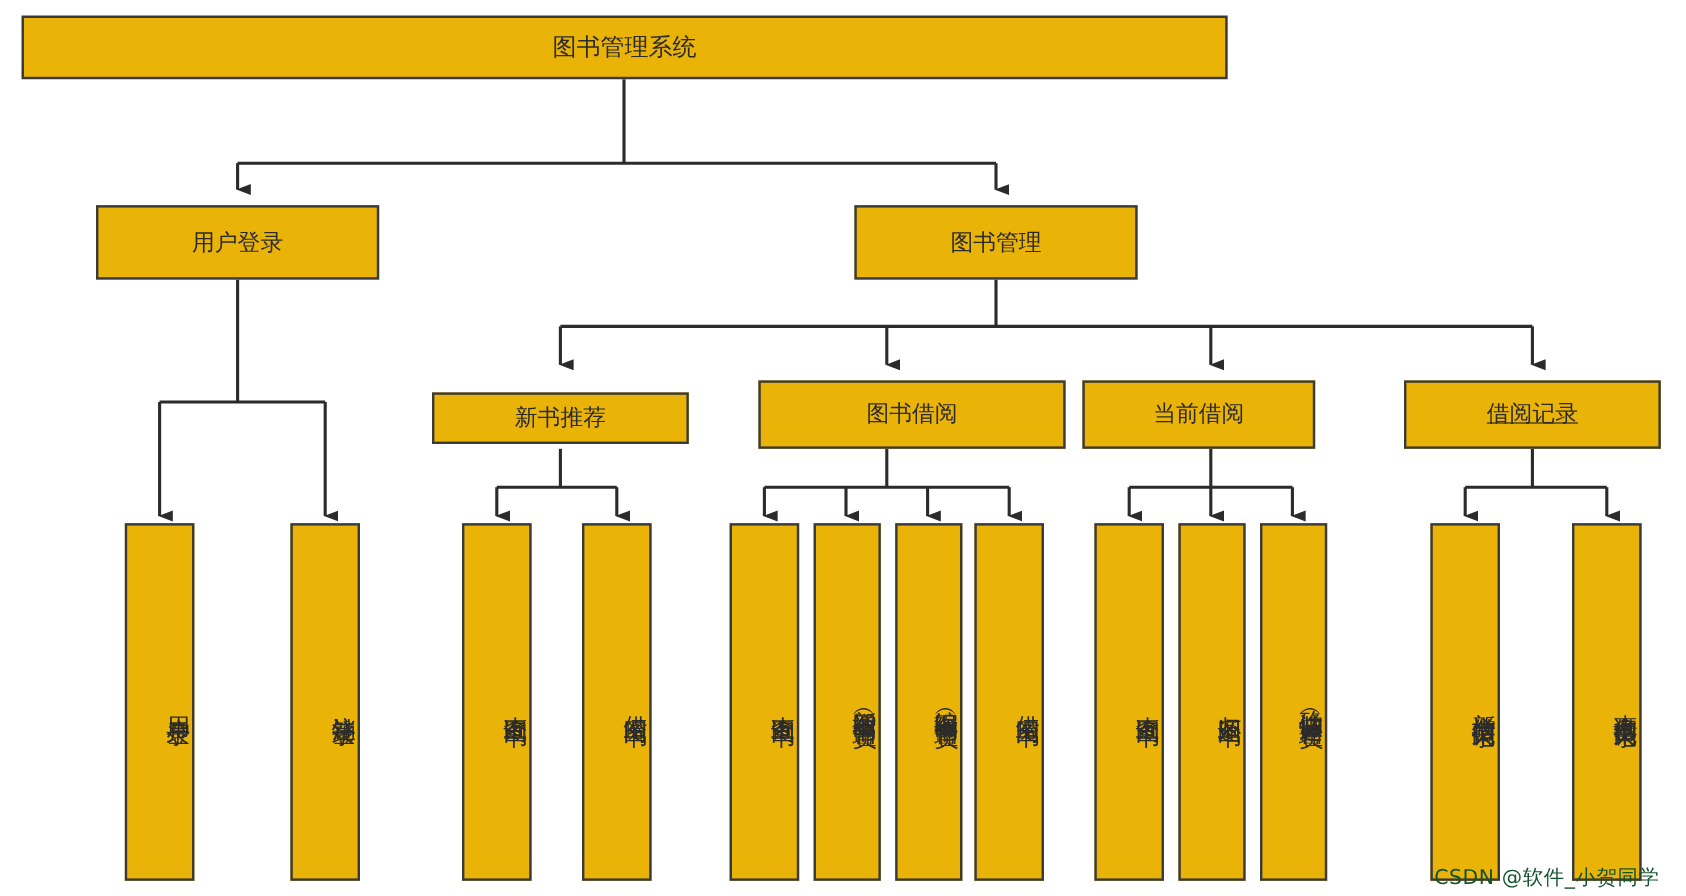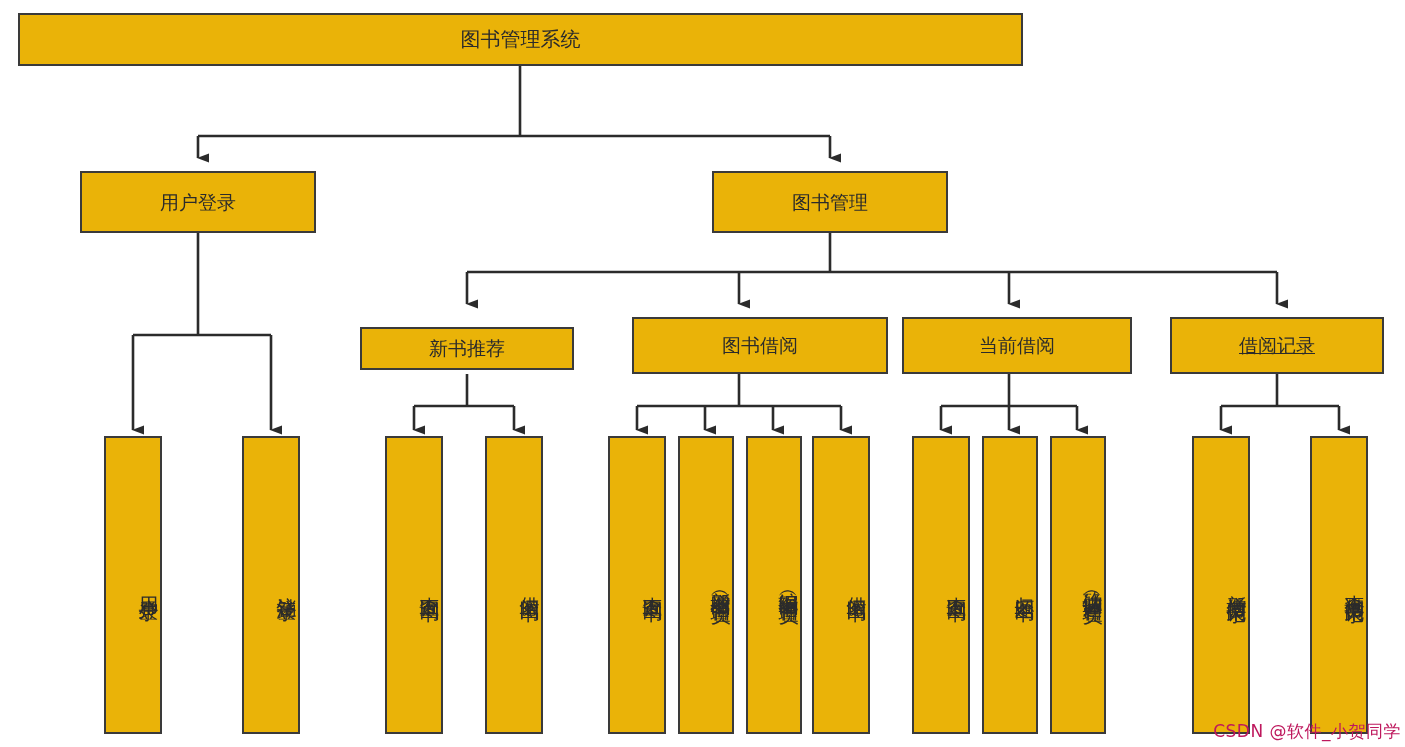--- a/index.html
+++ b/index.html
@@ -40,23 +40,23 @@
     white-space:nowrap;
   }
   .node.v .txt{
     writing-mode:vertical-rl;
     text-orientation:upright;
     display:block;
   }
 
   #watermark{
     position:absolute;
-    right:4px;bottom:4px;
+    right:22px;bottom:4px;
     font-size:17px;
-    color:#be185d;
+    color:#14532d;
     letter-spacing:0.5px;
     white-space:nowrap;
     pointer-events:none;
   }
 </style>
 </head>
 <body>
 
 <div id="stage">
 
@@ -124,21 +124,21 @@
   </div>
 
   <div class="node h" style="left:360px;top:303px;width:214px;height:43px;margin-top:24px;">
     <span>新书推荐</span>
   </div>
 
   <div class="node h" style="left:632px;top:317px;width:256px;height:57px;">
     <span>图书借阅</span>
   </div>
 
-  <div class="node h" style="left:902px;top:317px;width:230px;height:57px;">
+  <div class="node h" style="left:902px;top:317px;width:194px;height:57px;">
     <span>当前借阅</span>
   </div>
 
   <div class="node h" style="left:1170px;top:317px;width:214px;height:57px;text-decoration:underline;">
     <span>借阅记录</span>
   </div>
 
   <div class="node v" style="left:104px;top:436px;width:58px;height:298px;">
     <span class="txt">用户登录</span>
   </div>

